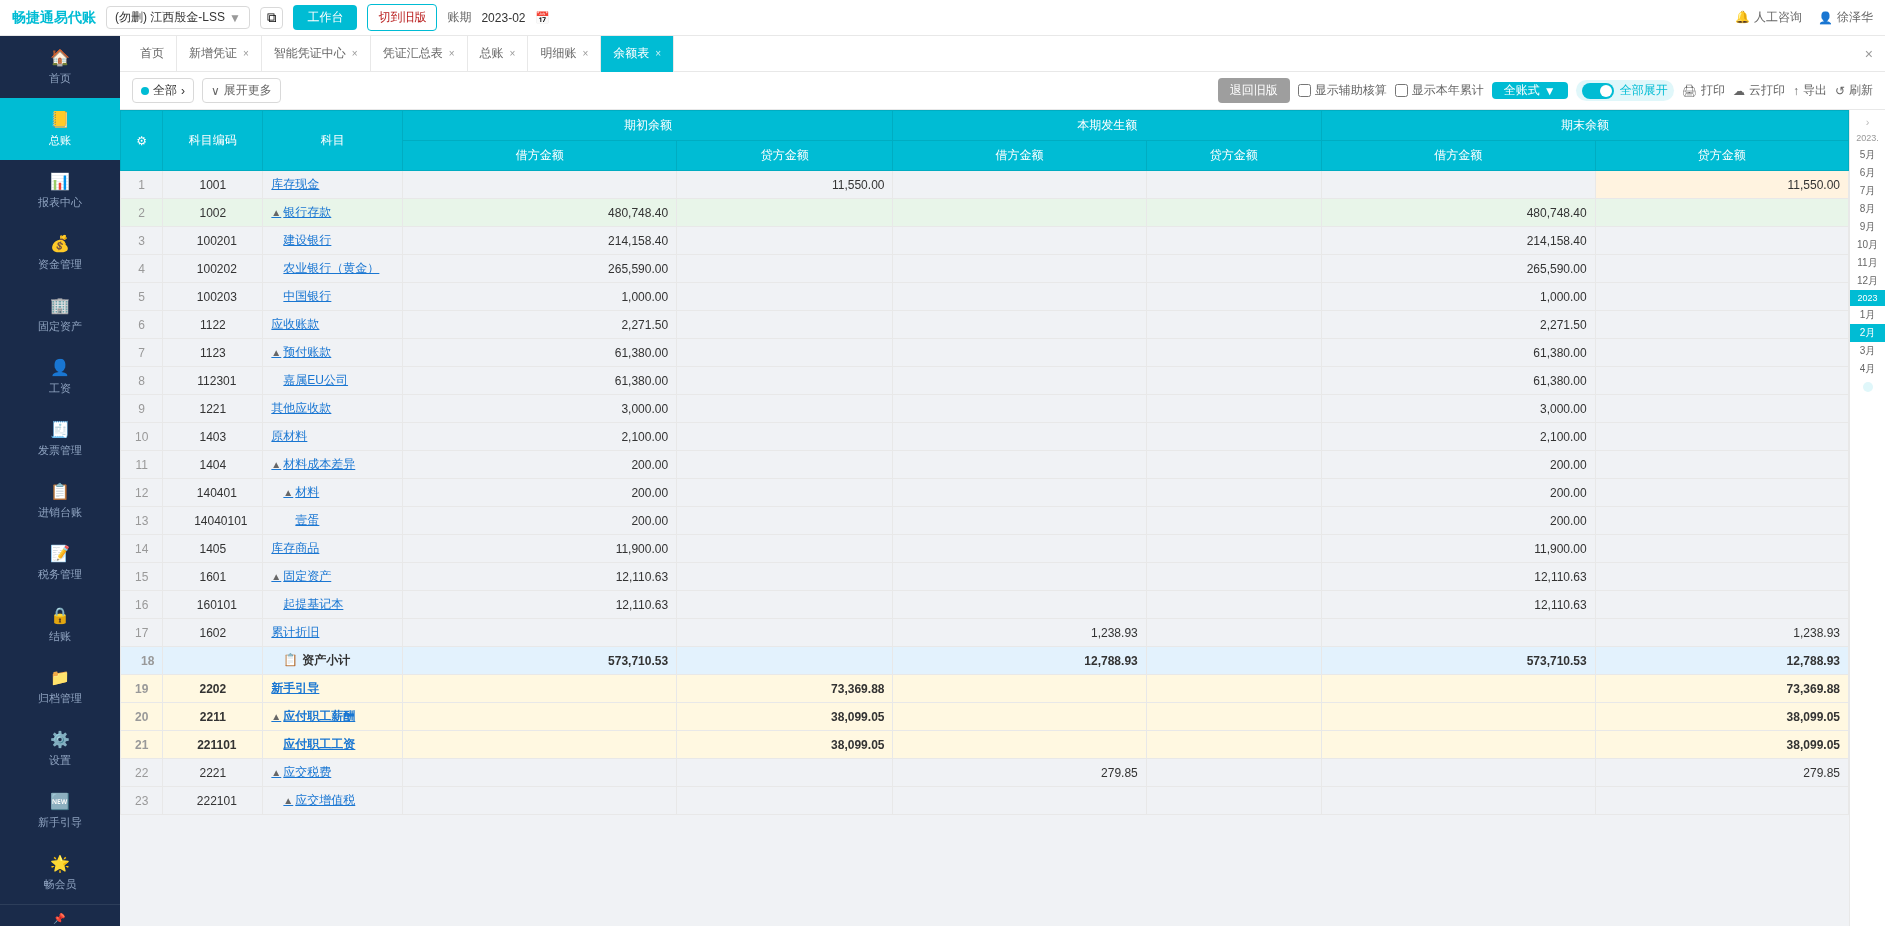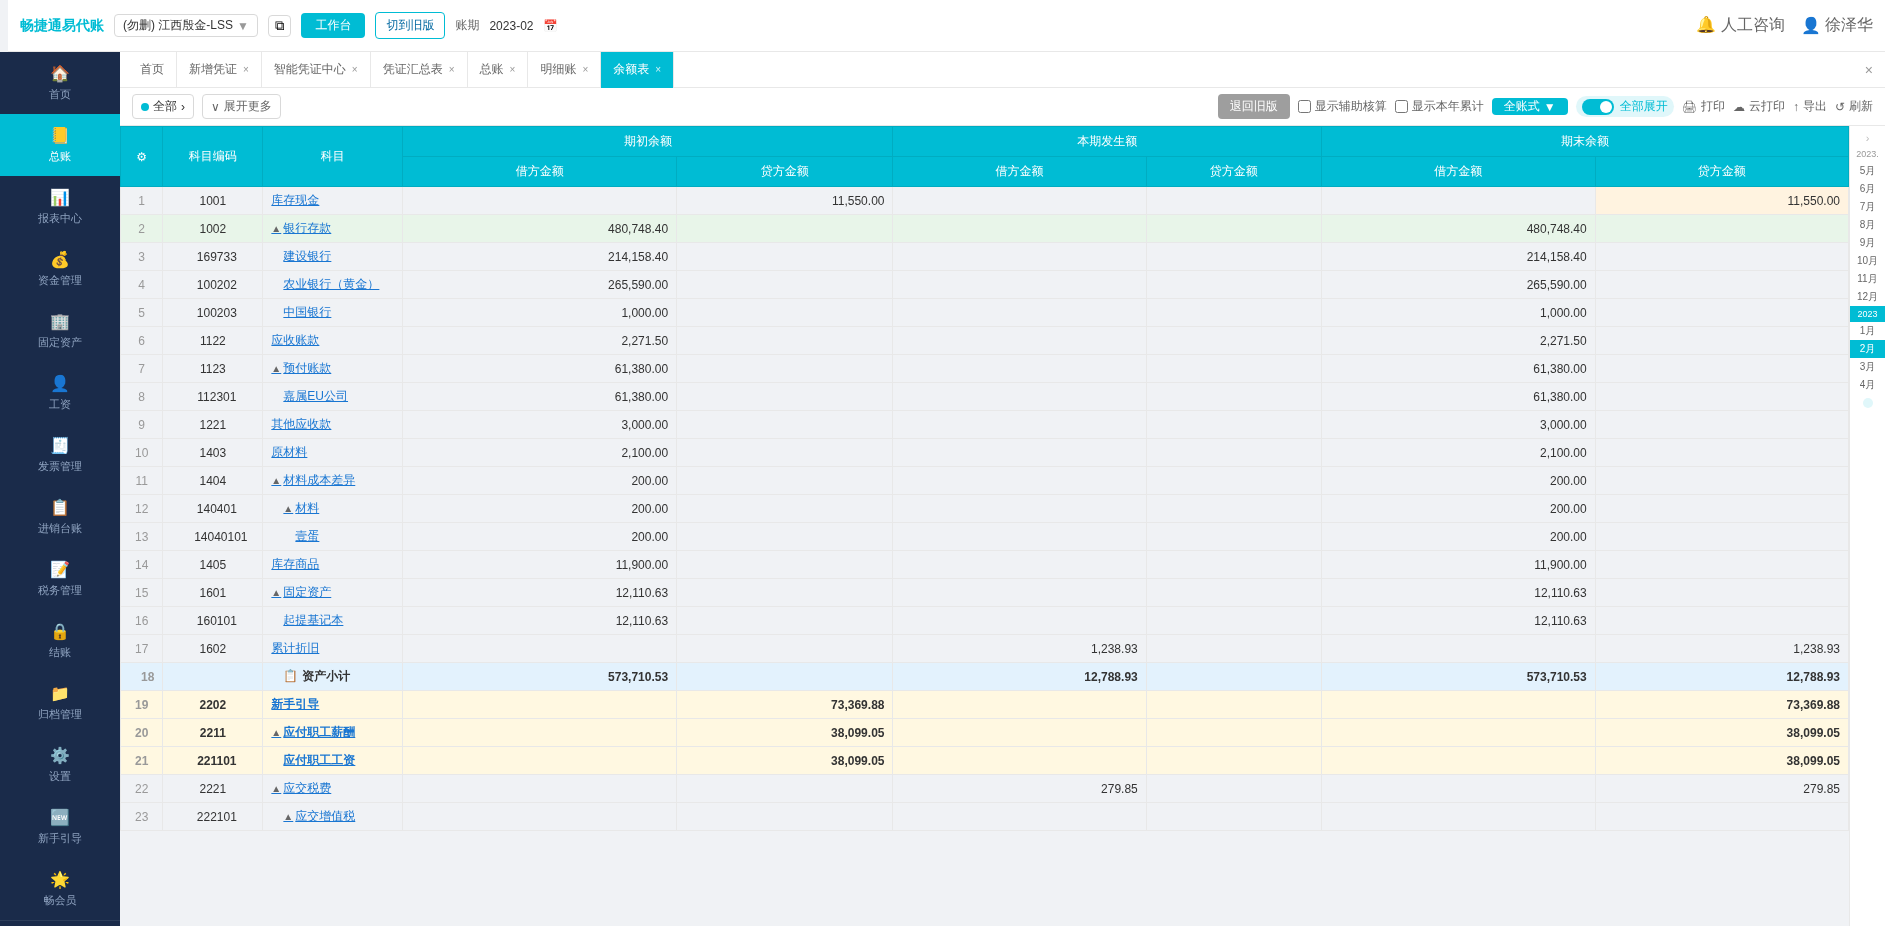--- a/index.html
+++ b/index.html
@@ -2,31 +2,31 @@
 <html><head>
   <meta charset="utf-8">
   <style>
     * { box-sizing: border-box; margin: 0; padding: 0; }
     body { font-family: 'Microsoft YaHei', Arial, sans-serif; font-size: 12px; background: #f0f2f5; color: #333; overflow: hidden; }
 
     
     .app-shell { display: flex; flex-direction: column; height: 926px; width: 1885px; }
 
     
-    .top-bar { display: flex; align-items: center; background: #fff; height: 52px; padding: 4px 12px; border-bottom: 1px solid #e8e8e8; gap: 10px; flex-shrink: 0; margin-left: 8px; }
+    .top-bar { display: flex; align-items: center; background: #fff; height: 36px; padding: 4px 12px; border-bottom: 1px solid #e8e8e8; gap: 10px; flex-shrink: 0; }
     .top-bar-logo { color: #00bcd4; font-weight: bold; font-size: 14px; white-space: nowrap; }
     .company-selector { display: flex; align-items: center; gap: 4px; border: 1px solid #d9d9d9; border-radius: 4px; padding: 2px 8px; cursor: pointer; font-size: 12px; background: #fff; }
     .company-selector .arrow { color: #999; }
     .icon-btn { background: #fff; border: 1px solid #d9d9d9; border-radius: 4px; padding: 2px 6px; cursor: pointer; }
     .btn-workbench { background: #00bcd4; color: #fff; border: none; border-radius: 4px; padding: 4px 14px; cursor: pointer; font-size: 12px; }
-    .btn-switch { background: #fff; border: 1px solid #00bcd4; color: #0369a1; border-radius: 4px; padding: 4px 10px; cursor: pointer; font-size: 12px; }
+    .btn-switch { background: #fff; border: 1px solid #00bcd4; color: #b91c1c; border-radius: 4px; padding: 4px 10px; cursor: pointer; font-size: 12px; }
     .period-label { font-size: 12px; color: #666; }
     .period-value { font-size: 12px; color: #333; }
     .top-bar-right { margin-left: auto; display: flex; align-items: center; gap: 16px; }
-    .top-bar-right span { font-size: 16px; color: #666; cursor: pointer; }
+    .top-bar-right span { font-size: 12px; color: #666; cursor: pointer; }
     .avatar-area { display: flex; align-items: center; gap: 4px; cursor: pointer; }
 
     
     .main-layout { display: flex; flex: 1; overflow: hidden; }
 
     
     .sidebar { width: 120px; background: #1a2b4a; display: flex; flex-direction: column; flex-shrink: 0; }
     .sidebar-item { display: flex; flex-direction: column; align-items: center; padding: 12px 0; cursor: pointer; color: #8fa3c0; font-size: 11px; gap: 4px; }
     .sidebar-item.active { background: #00bcd4; color: #fff; }
     .sidebar-item .icon { font-size: 16px; }
@@ -297,21 +297,21 @@
                   <td class="left account-link"><span style="color:#666;font-size:10px;margin-right:2px;">▲</span>银行存款</td>
                   <td>480,748.40</td>
                   <td></td>
                   <td></td>
                   <td></td>
                   <td>480,748.40</td>
                   <td></td>
                 </tr>
                 <tr>
                   <td class="center row-num">3</td>
-                  <td class="center" style="padding-left: 16px;">169733</td>
+                  <td class="center" style="padding-left: 16px;">100201</td>
                   <td class="left account-link" style="padding-left: 20px;">建设银行</td>
                   <td>214,158.40</td>
                   <td></td>
                   <td></td>
                   <td></td>
                   <td>214,158.40</td>
                   <td></td>
                 </tr>
                 <tr>
                   <td class="center row-num">4</td>

